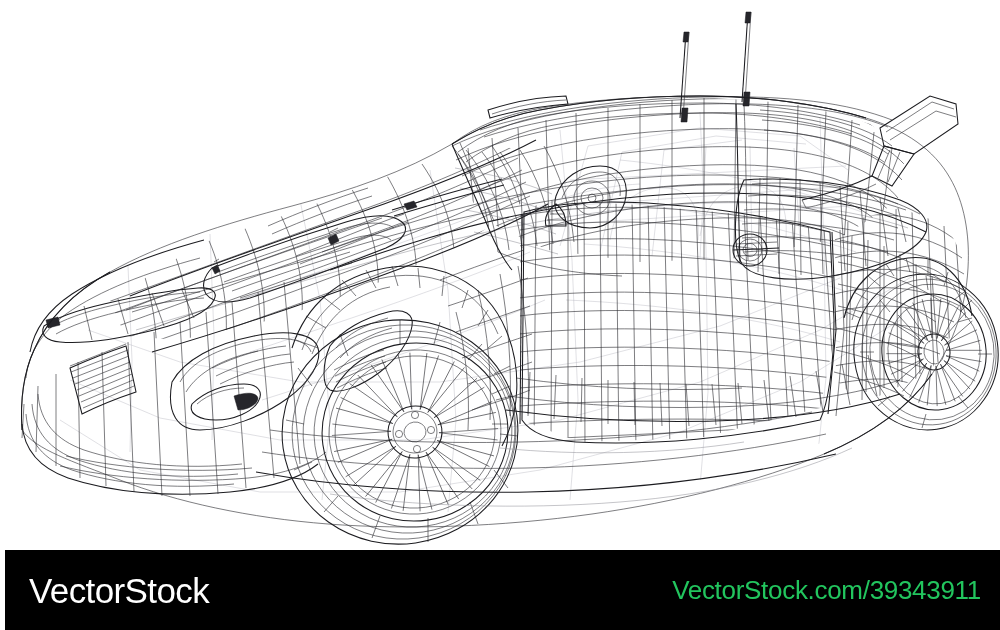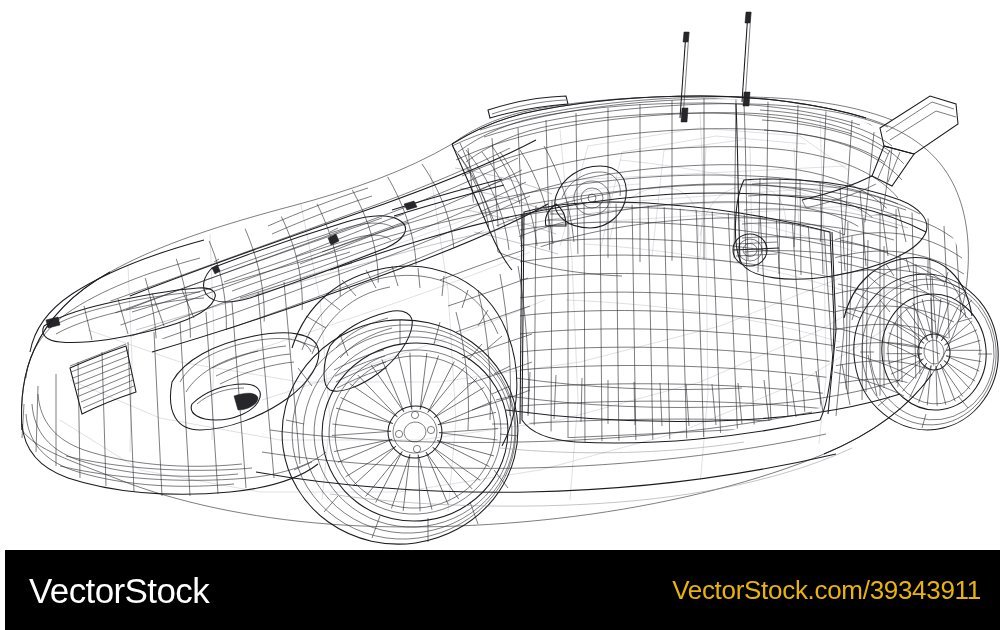--- a/index.html
+++ b/index.html
@@ -49,21 +49,21 @@
     letter-spacing: -0.6px;
     font-weight: 400;
     white-space: nowrap;
     line-height: 1;
   }
   #watermark-url {
     position: absolute;
     right: 24px;
     top: 50%;
     transform: translateY(-50%);
-    color: #eab308;
+    color: #22c55e;
     font-size: 26px;
     letter-spacing: -0.3px;
     font-weight: 400;
     white-space: nowrap;
     line-height: 1;
   }
 </style>
 </head>
 <body>
 

